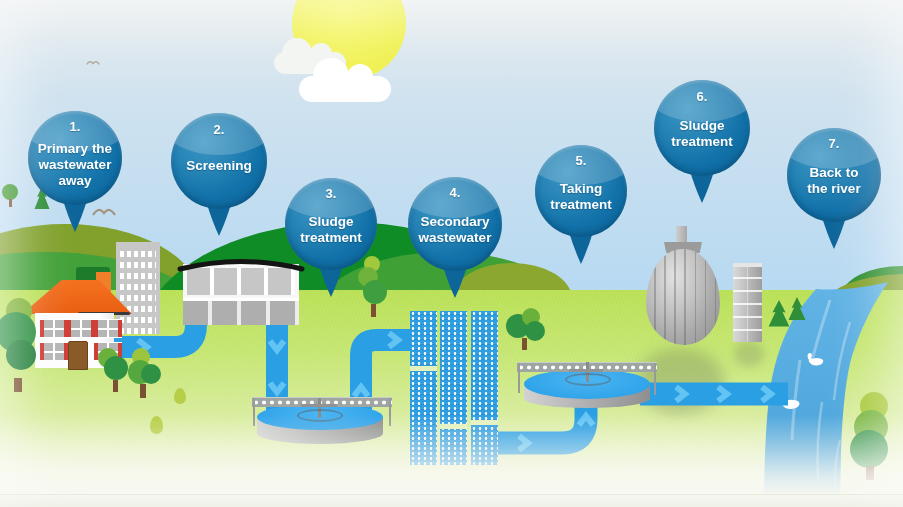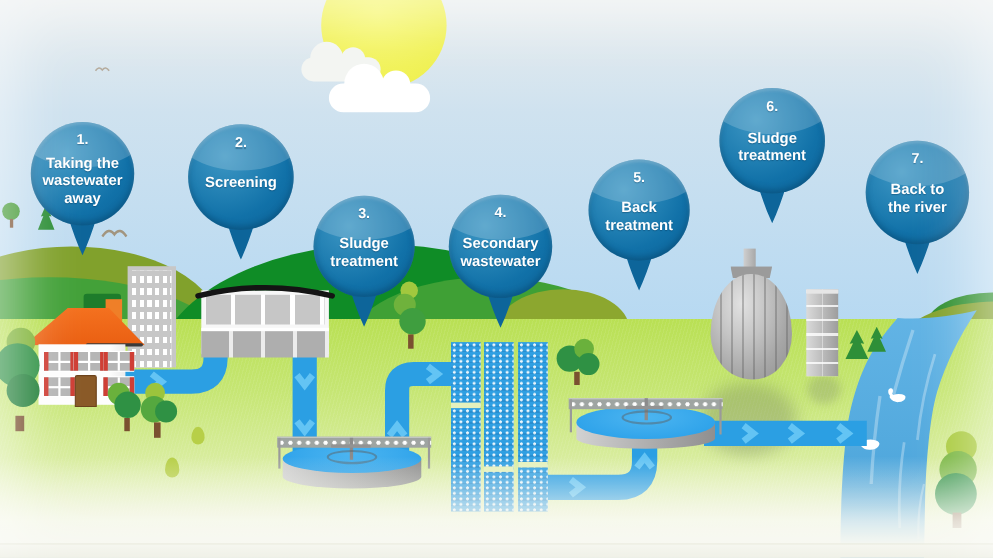--- a/index.html
+++ b/index.html
@@ -318,21 +318,21 @@
 
   <div class="abs mist"></div>
   <div class="abs bottomstrip"></div>
 
   <div class="abs balloon">
     <svg class="bptr" style="left:61px;top:197px" width="28" height="36" viewBox="0 0 28 36">
         <path d="M1 0 Q14 6 27 0 Q21 20 14 35 Q7 20 1 0 Z" fill="#0d659a"></path>
       </svg>
     <div class="bcirc" style="left:28px;top:111px;width:94px;height:94px">
       <div class="bnum">1.</div>
-      <div class="blabel" style="width:92%">Taking the wastewater away</div>
+      <div class="blabel" style="width:92%">Primary the wastewater away</div>
     </div>
   </div>
 
   <div class="abs balloon">
     <svg class="bptr" style="left:205px;top:201px" width="28" height="36" viewBox="0 0 28 36">
         <path d="M1 0 Q14 6 27 0 Q21 20 14 35 Q7 20 1 0 Z" fill="#0d659a"></path>
       </svg>
     <div class="bcirc" style="left:171px;top:113px;width:96px;height:96px">
       <div class="bnum">2.</div>
       <div class="blabel">Screening</div>
@@ -358,21 +358,21 @@
       <div class="blabel" style="width:80%">Secondary wastewater</div>
     </div>
   </div>
 
   <div class="abs balloon">
     <svg class="bptr" style="left:567px;top:229px" width="28" height="36" viewBox="0 0 28 36">
         <path d="M1 0 Q14 6 27 0 Q21 20 14 35 Q7 20 1 0 Z" fill="#0d659a"></path>
       </svg>
     <div class="bcirc" style="left:535px;top:145px;width:92px;height:92px">
       <div class="bnum">5.</div>
-      <div class="blabel" style="width:72%">Back treatment</div>
+      <div class="blabel" style="width:72%">Taking treatment</div>
     </div>
   </div>
 
   <div class="abs balloon">
     <svg class="bptr" style="left:688px;top:168px" width="28" height="36" viewBox="0 0 28 36">
         <path d="M1 0 Q14 6 27 0 Q21 20 14 35 Q7 20 1 0 Z" fill="#0d659a"></path>
       </svg>
     <div class="bcirc" style="left:654px;top:80px;width:96px;height:96px">
       <div class="bnum">6.</div>
       <div class="blabel" style="width:72%">Sludge treatment</div>

